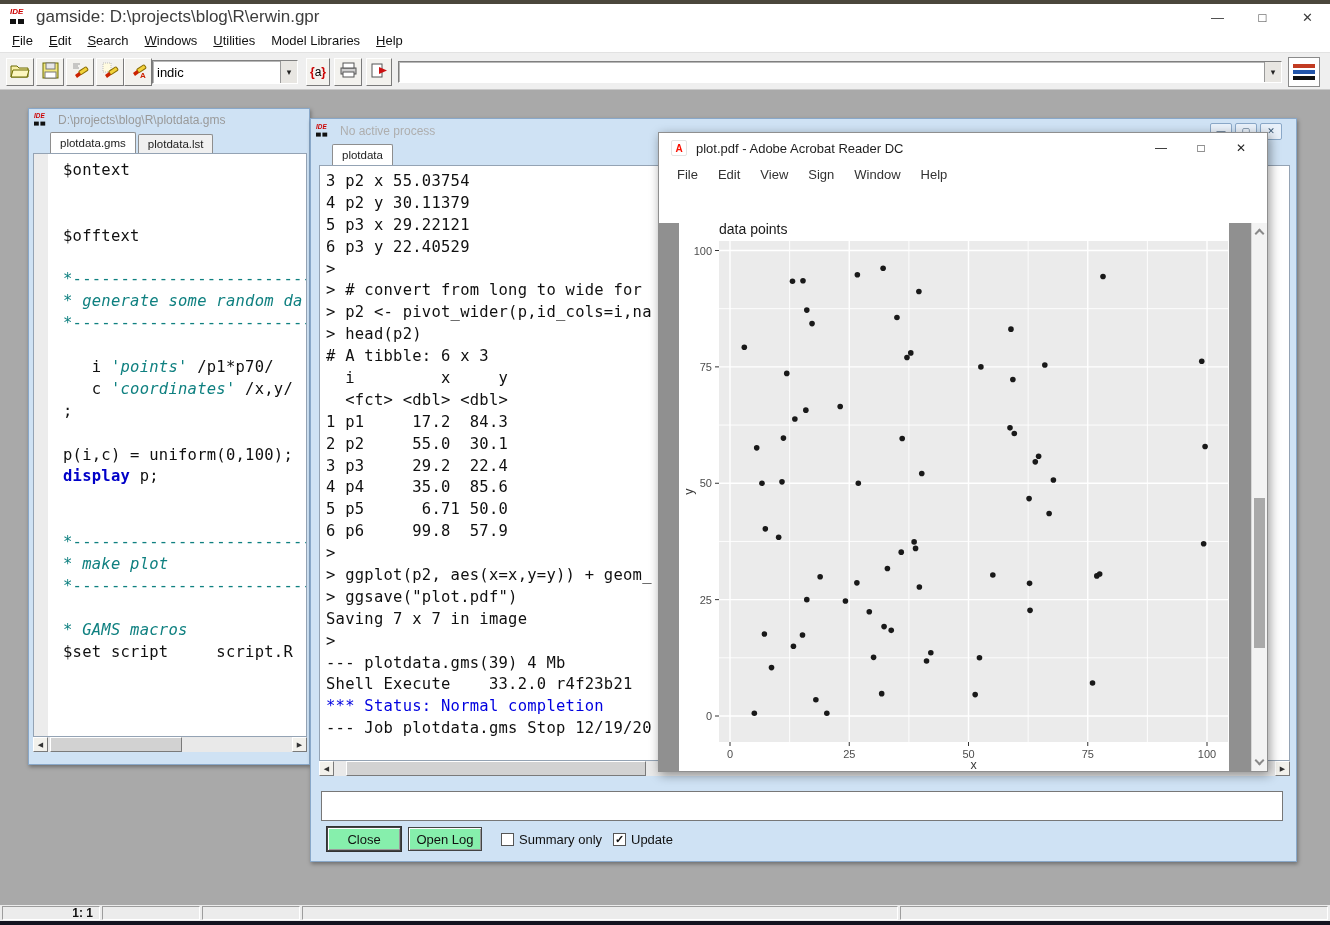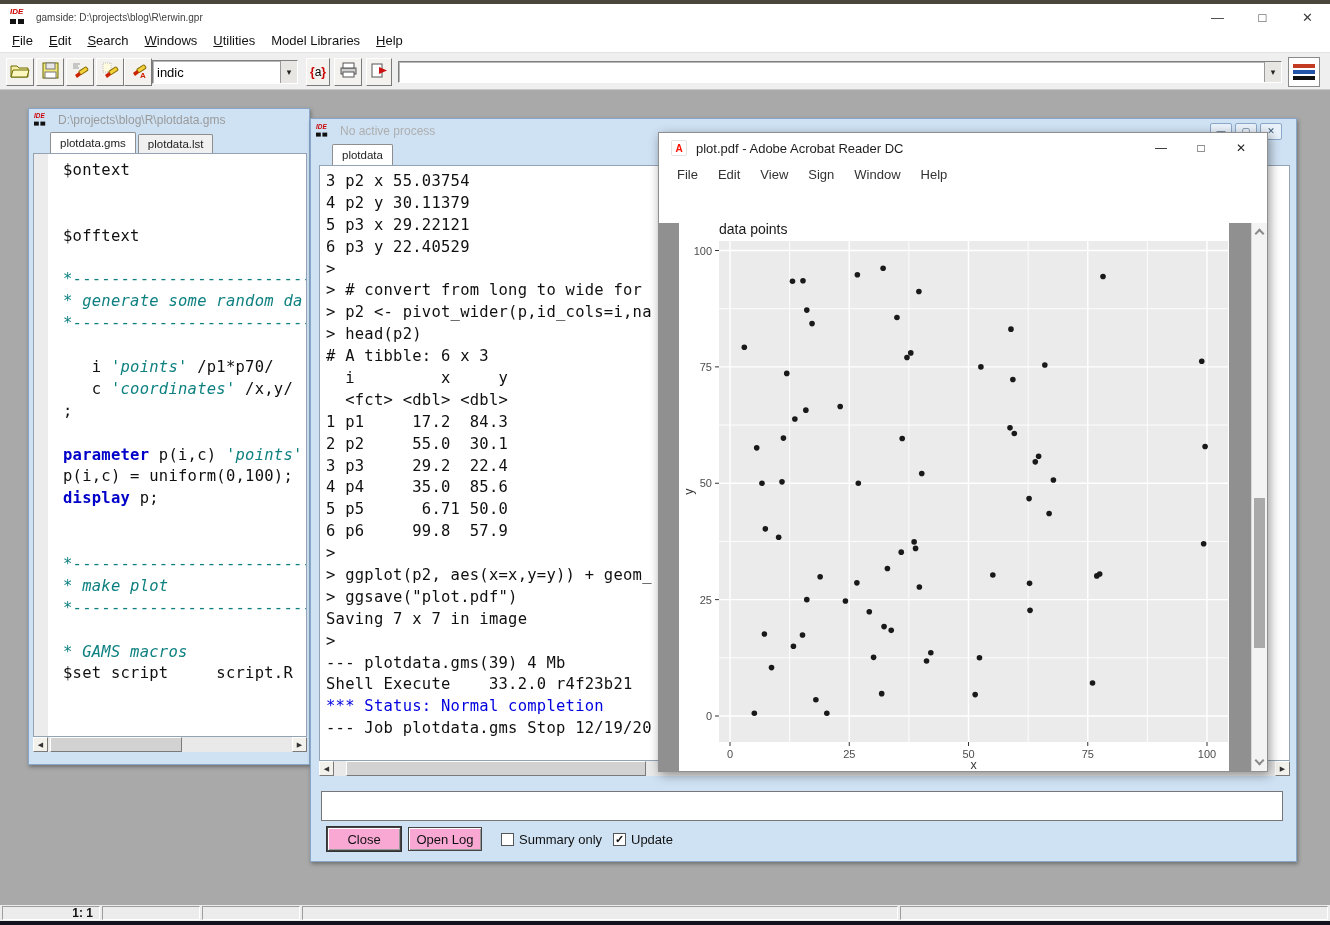--- a/index.html
+++ b/index.html
@@ -9,21 +9,21 @@
   
   .top-sliver{position:absolute;left:0;top:0;width:1330px;height:4px;background:#4b473c;}
   .taskbar-sliver{position:absolute;left:0;top:921px;width:1330px;height:4px;background:#13131f;}
   
   .main-titlebar{position:absolute;left:0;top:4px;width:1330px;height:26px;background:#ffffff;
      display:flex;align-items:center;}
   .ide-icon{width:18px;height:16px;margin-left:10px;position:relative;display:inline-block;flex:0 0 auto;}
   .ide-icon .ide-txt{position:absolute;left:0;top:-2px;font-size:8px;font-style:italic;font-weight:bold;color:#cc0000;letter-spacing:0;}
   .ide-icon i{position:absolute;bottom:1px;width:6px;height:5px;background:#111;}
   .ide-icon i.b2{left:8px;}
-  .main-title{margin-left:8px;font-size:10px;color:#3d3d3d;}
+  .main-title{margin-left:8px;font-size:17px;color:#3d3d3d;}
   .winctl{margin-left:auto;display:flex;}
   .winctl span{width:45px;text-align:center;font-size:13px;color:#3a3a3a;cursor:default;}
   .main-menubar{position:absolute;left:0;top:30px;width:1330px;height:22px;background:#ffffff;
      display:flex;align-items:center;padding-left:4px;}
   .mitem{display:inline-block;padding:0 8px;font-size:13px;color:#111;line-height:22px;}
   .accel::first-letter{text-decoration:underline;}
   .main-toolbar{position:absolute;left:0;top:52px;width:1330px;height:38px;background:#efefef;
      border-top:1px solid #e2e2e2;border-bottom:1px solid #c9c9c9;}
   .tbtn{position:absolute;top:5px;width:28px;height:28px;background:#f3f2ee;
      border:1px solid;border-color:#ffffff #7a7a7a #7a7a7a #ffffff;
@@ -65,21 +65,21 @@
   .hscroll{position:absolute;height:15px;background:#e9e9e9;display:flex;align-items:stretch;}
   .sarrow{width:15px;background:#f2f1ec;border:1px solid;border-color:#fff #7a7a7a #7a7a7a #fff;
      font-size:7px;color:#333;display:flex;align-items:center;justify-content:center;}
   .strack{flex:1;position:relative;}
   .sthumb{position:absolute;top:0;height:100%;background:#d2d2d2;border:1px solid;border-color:#fff #7a7a7a #7a7a7a #fff;}
   
   .pctl{margin-left:auto;margin-right:14px;display:flex;}
   .pctl span{width:22px;height:17px;margin-left:3px;background:#e9f1fa;border:1px solid #8aa8c8;
      border-radius:2px;font-size:9px;color:#35536f;display:flex;align-items:center;justify-content:center;}
   .cmdinput{position:absolute;background:#fff;border:1px solid #777;}
-  .cbtn{position:absolute;height:24px;background:#f9a8d4;border:1px solid #444;
+  .cbtn{position:absolute;height:24px;background:#86efac;border:1px solid #444;
      box-shadow:inset 1px 1px 0 #ffffff, inset -1px -1px 0 #9a9a9a;
      font-size:13px;color:#111;display:flex;align-items:center;justify-content:center;font-family:"Liberation Sans",sans-serif;}
   .cbtn.default{outline:1px solid #333;}
   .cbrow-label{font-size:13px;color:#111;}
   .cb{position:absolute;display:flex;align-items:center;}
   .cb .box{width:13px;height:13px;background:#fff;border:1px solid #555;margin-right:5px;
      display:flex;align-items:center;justify-content:center;font-size:11px;font-weight:bold;color:#111;}
   .cb .box .mark{display:none;line-height:1;}
   .cb.on .box .mark{display:block;}
   
@@ -237,21 +237,20 @@
           <div class="code-line"><span class="seg-t">$offtext</span></div>
           <div class="code-line"></div>
           <div class="code-line"><span class="seg-c">*------------------------------</span></div>
           <div class="code-line"><span class="seg-s">* generate some random da</span></div>
           <div class="code-line"><span class="seg-c">*------------------------------</span></div>
           <div class="code-line"></div>
           <div class="code-line"><span class="seg-t">   i </span><span class="seg-s">'points'</span><span class="seg-t"> /p1*p70/</span></div>
           <div class="code-line"><span class="seg-t">   c </span><span class="seg-s">'coordinates'</span><span class="seg-t"> /x,y/</span></div>
           <div class="code-line"><span class="seg-t">;</span></div>
           <div class="code-line"></div>
-          <div class="code-line"><span class="seg-k">parameter</span><span class="seg-t"> p(i,c) </span><span class="seg-s">'points'</span></div>
           <div class="code-line"><span class="seg-t">p(i,c) = uniform(0,100);</span></div>
           <div class="code-line"><span class="seg-k">display</span><span class="seg-t"> p;</span></div>
           <div class="code-line"></div>
           <div class="code-line"></div>
           <div class="code-line"><span class="seg-c">*------------------------------</span></div>
           <div class="code-line"><span class="seg-s">* make plot</span></div>
           <div class="code-line"><span class="seg-c">*------------------------------</span></div>
           <div class="code-line"></div>
           <div class="code-line"><span class="seg-s">* GAMS macros</span></div>
           <div class="code-line"><span class="seg-t">$set script     script.R</span></div>

